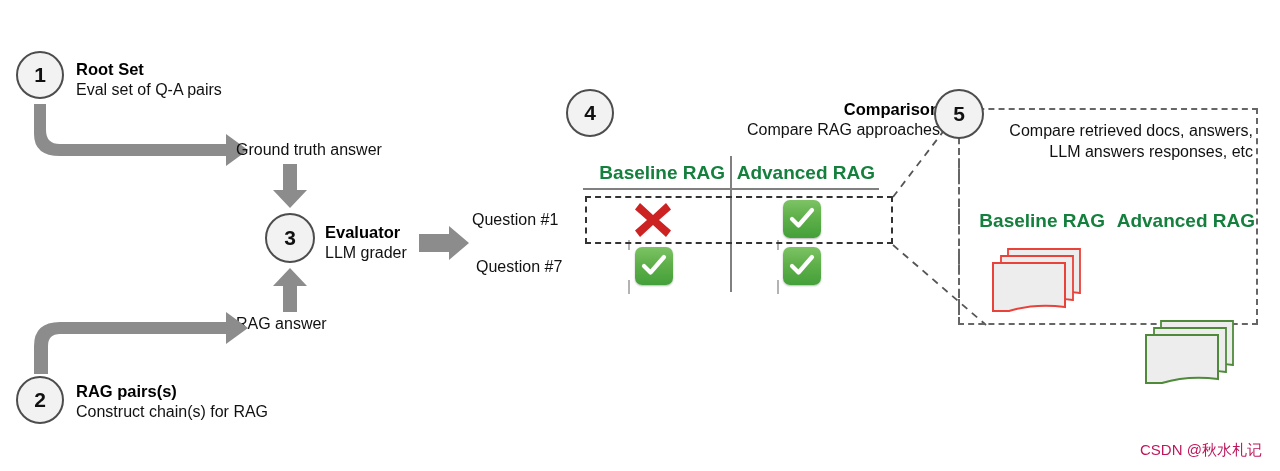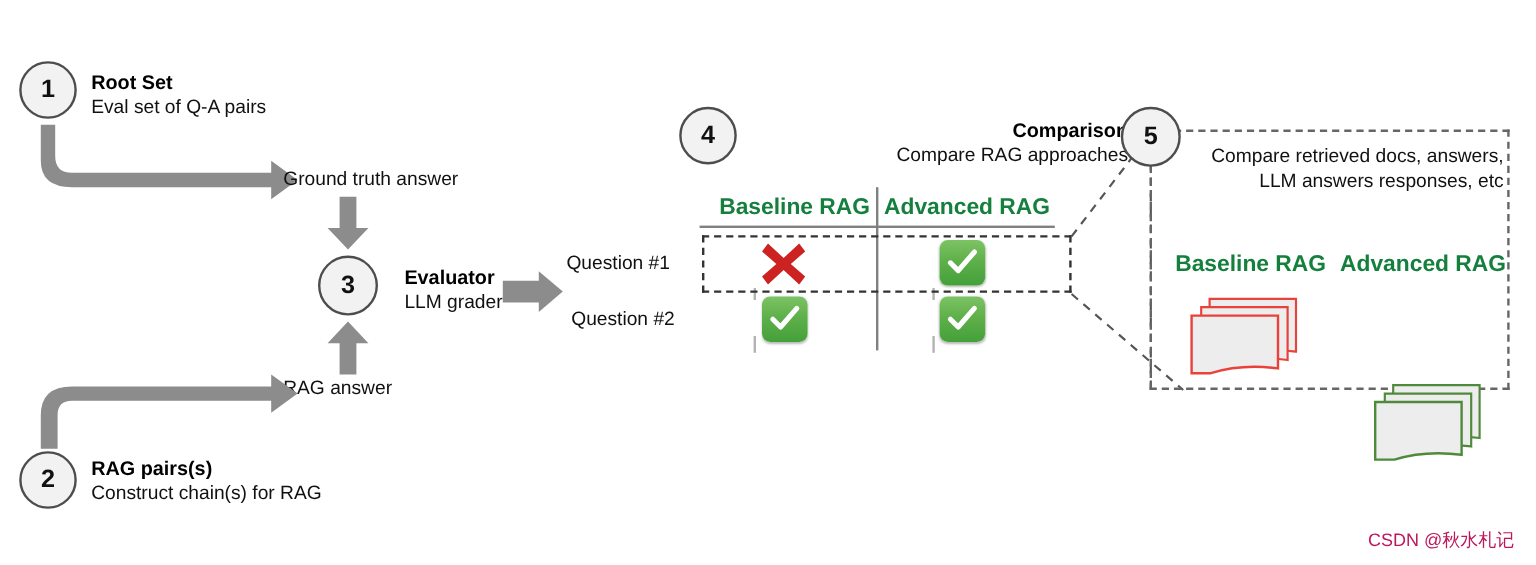--- a/index.html
+++ b/index.html
@@ -140,21 +140,21 @@
 
   <div class="abs plain-label" style="left:236px; top:141px;">Ground truth answer</div>
 
   <svg class="abs arrow-svg" style="left:272px; top:164px;" width="36" height="44" viewBox="0 0 36 44">
     <path d="M 11 0 L 25 0 L 25 26 L 35 26 L 18 44 L 1 26 L 11 26 Z" fill="#8c8c8c"></path>
   </svg>
 
   <div class="abs step-circle" style="left:265px; top:213px; width:50px; height:50px;">
     <span>3</span>
   </div>
-  <div class="abs" style="left:325px; top:222px;margin-left:12px;">
+  <div class="abs" style="left:325px; top:222px;">
     <div class="step-title">Evaluator</div>
     <div class="step-sub">LLM grader</div>
   </div>
 
   <svg class="abs arrow-svg" style="left:272px; top:268px;" width="36" height="44" viewBox="0 0 36 44">
     <path d="M 18 0 L 35 18 L 25 18 L 25 44 L 11 44 L 11 18 L 1 18 Z" fill="#8c8c8c"></path>
   </svg>
 
   <div class="abs plain-label" style="left:236px; top:315px;">RAG answer</div>
 
@@ -186,21 +186,21 @@
   <div class="abs centered col-head" style="left:735px; top:162px; width:140px;">Advanced RAG</div>
 
   <div class="abs rule-h" style="left:583px; top:188px; width:296px;"></div>
   <div class="abs rule-v" style="left:730px; top:156px; height:136px;"></div>
   <div class="abs tick" style="left:628px; top:280px; height:14px;"></div>
   <div class="abs tick" style="left:777px; top:280px; height:14px;"></div>
   <div class="abs tick" style="left:628px; top:240px; height:10px;"></div>
   <div class="abs tick" style="left:777px; top:240px; height:10px;"></div>
 
   <div class="abs plain-label" style="left:472px; top:211px;">Question #1</div>
-  <div class="abs plain-label" style="left:476px; top:258px;">Question #2</div>
+  <div class="abs plain-label" style="left:476px; top:258px;">Question #7</div>
 
   <div class="abs dash-box" style="left:585px; top:196px; width:308px; height:48px;"></div>
 
   <div class="abs badge-x" style="left:633px; top:200px;">
     <svg width="38" height="38" viewBox="0 0 38 38">
       <path d="M 6 2 L 19 14 L 32 2 L 37 8.5 L 25 19 L 37 29.5 L 32 36 L 19 24 L 6 36 L 1 29.5 L 13 19 L 1 8.5 Z" fill="#cc2222"></path>
     </svg>
   </div>
   <div class="abs badge-check" style="left:783px; top:200px;">
     <svg width="26" height="26" viewBox="0 0 26 26">

